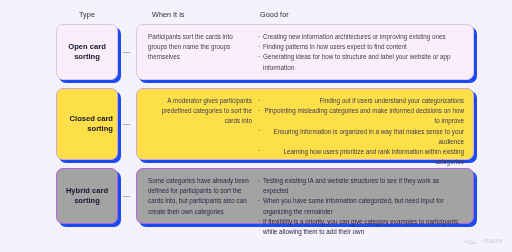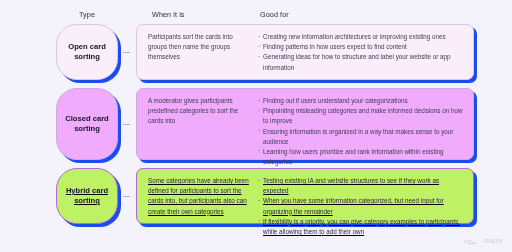--- a/index.html
+++ b/index.html
@@ -62,21 +62,20 @@
   
   .type-card {
     left: 56px;
     width: 62px;
     top: 0;
     bottom: 0;
     display: flex;
     align-items: center;
     justify-content: center;
     text-align: center;
-    border-radius: 21px;
   }
   .type-card .type-label {
     font-size: 7.6px;
     font-weight: bold;
     color: #14142b;
     line-height: 1.35;
     padding: 0 4px;
   }
 
   
@@ -128,22 +127,22 @@
   .bullet-list li::before {
     content: "·";
     position: absolute;
     left: 0;
     top: -0.5px;
     color: #3e3a52;
   }
 
   
   .r1 .card { background: #fbeefb; border-color: #dcc6e2; }
-  .r2 .card { background: #f0abfc; border-color: #cfa9e0; }
-  .r3 .card { background: #bef264; border-color: #b564e0; text-decoration: underline; }
+  .r2 .card { background: #fde047; border-color: #cfa9e0; text-align: right; }
+  .r3 .card { background: #a3a3a3; border-color: #b564e0; }
   .r3 .body-text,
   .r3 .bullet-list li,
   .r3 .bullet-list li::before { color: #2f2340; }
   .r3 .type-card .type-label { color: #17152a; }
 
   
   .brand {
     position: absolute;
     right: 9px;
     bottom: 7px;

